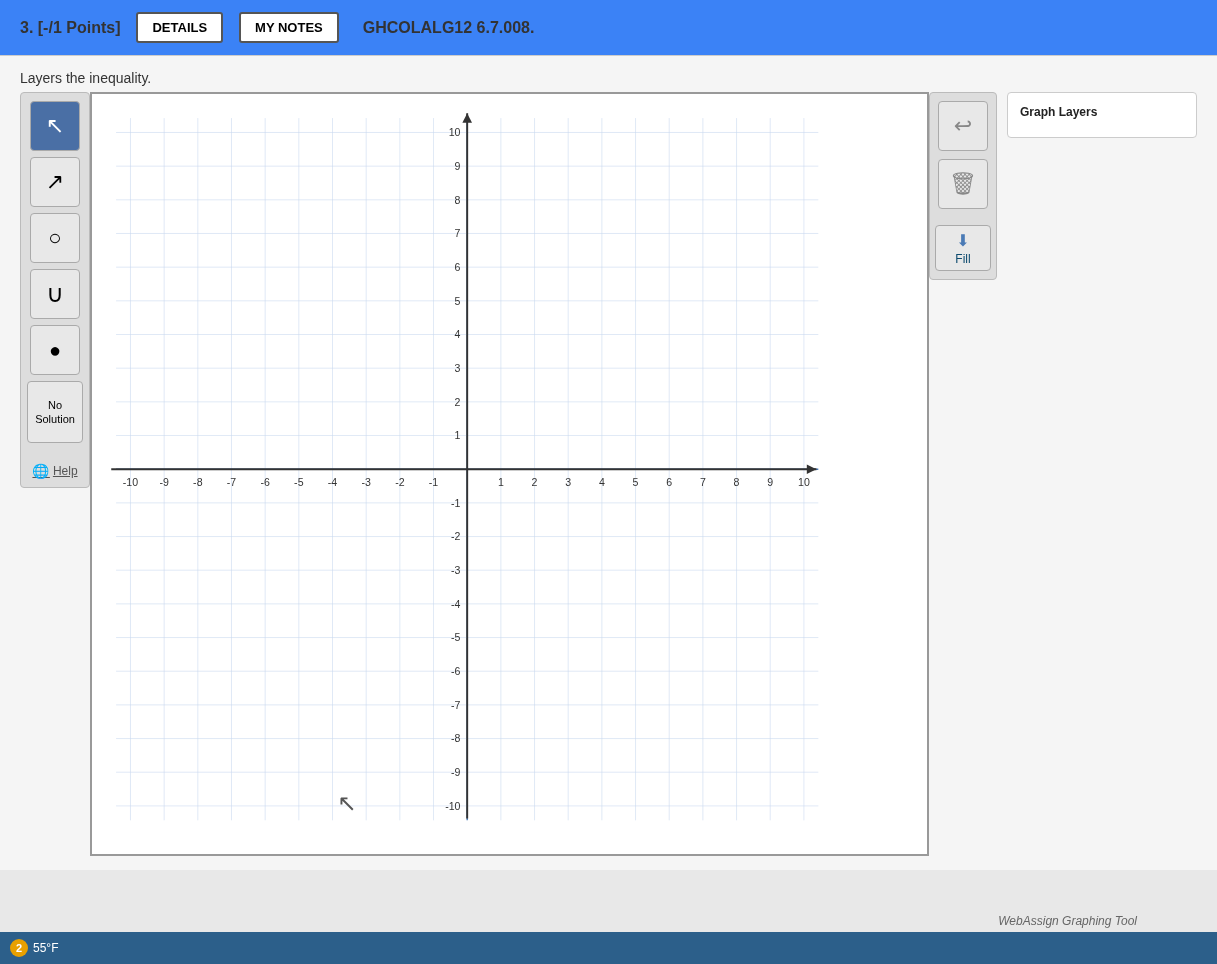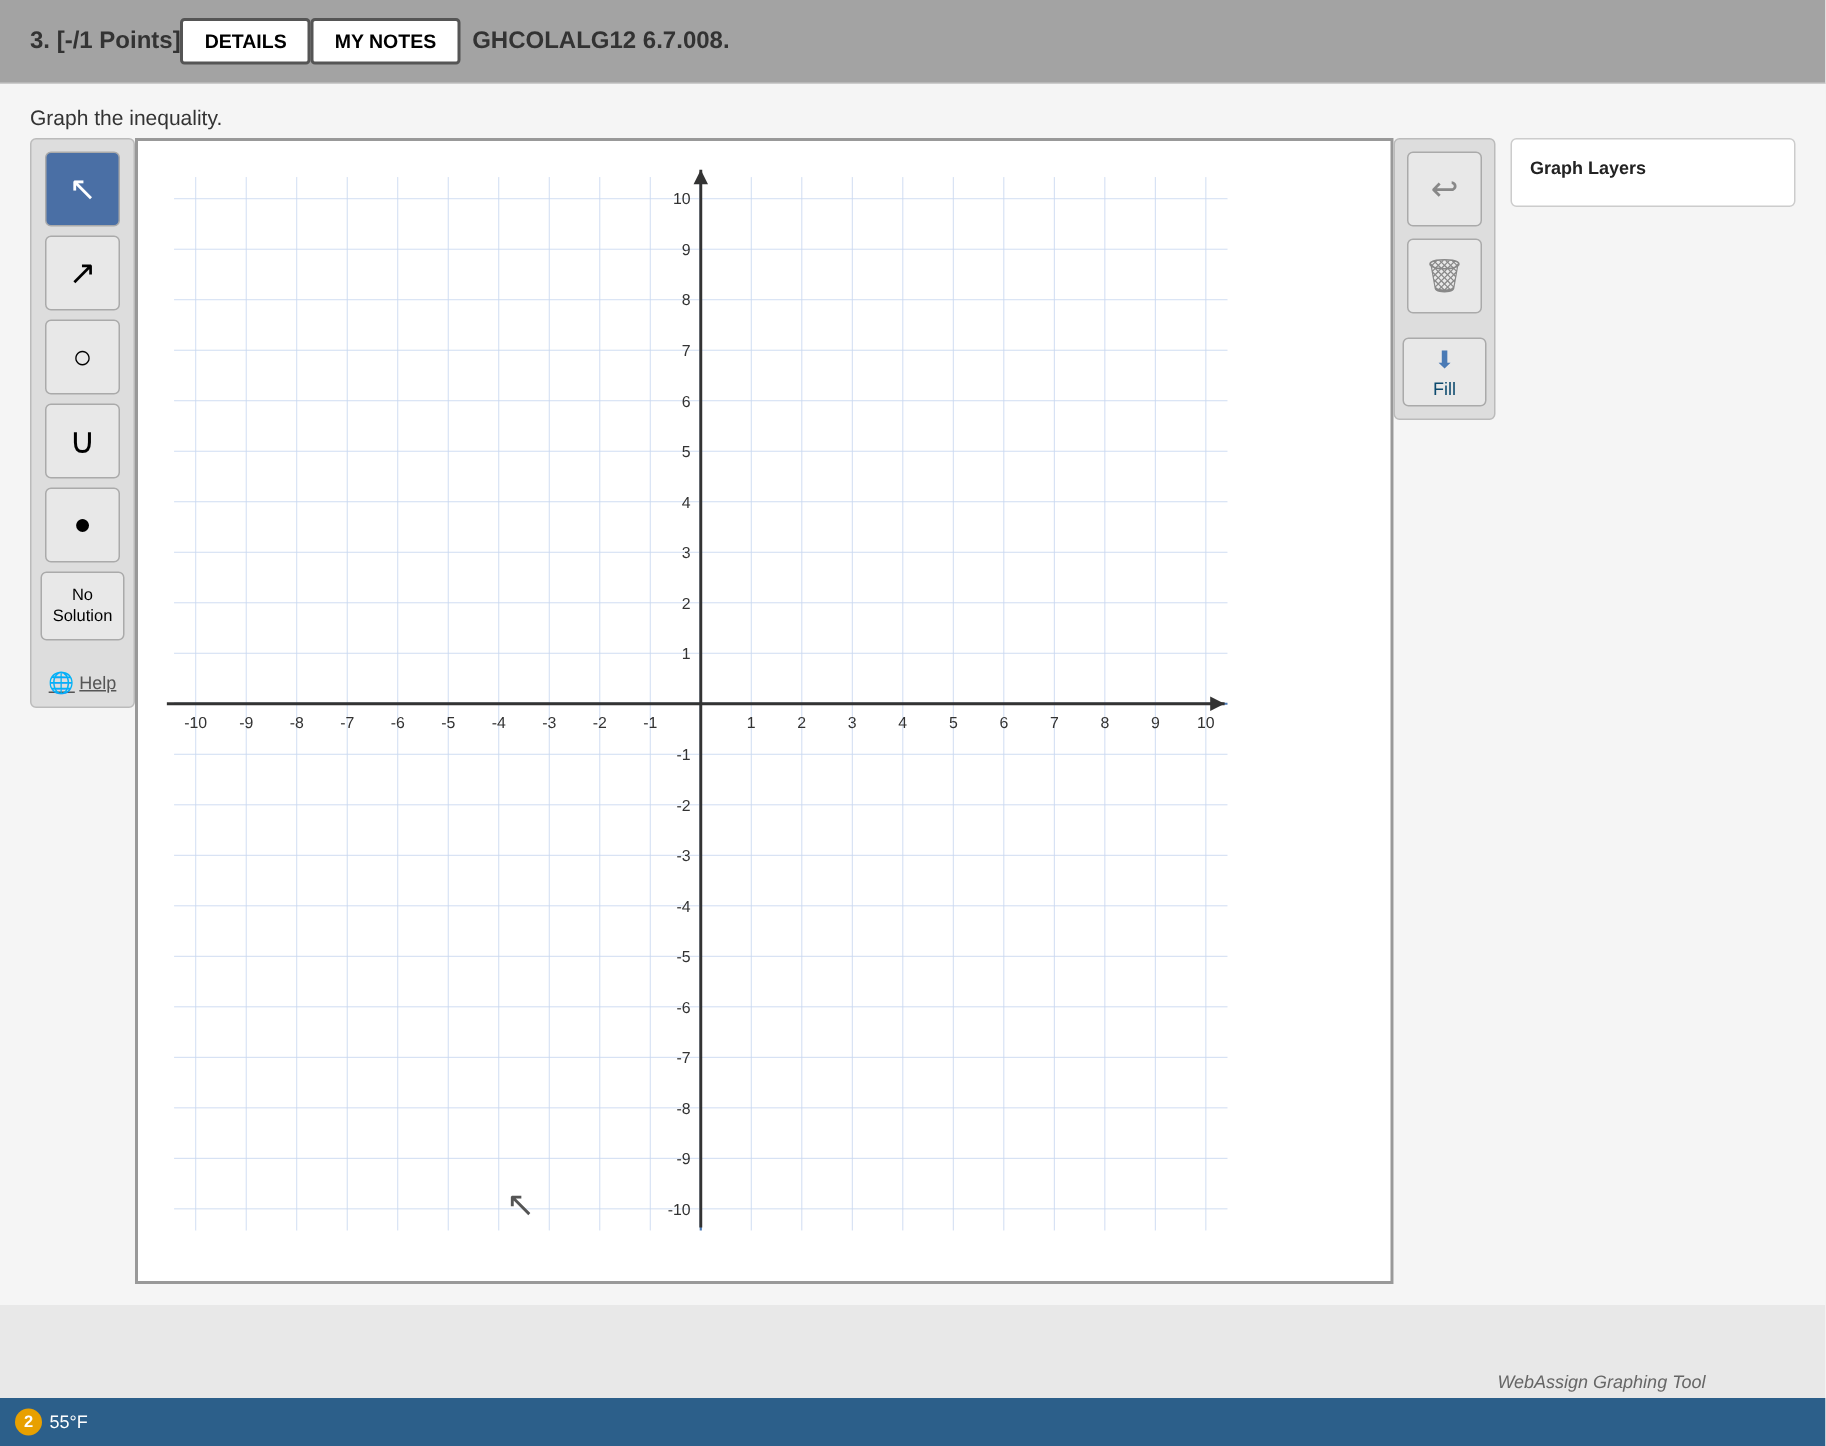--- a/index.html
+++ b/index.html
@@ -7,24 +7,25 @@
       font-family: Arial, sans-serif;
       background: #e8e8e8;
       width: 1217px;
       height: 964px;
       overflow: hidden;
       position: relative;
     }
 
     
     .header {
-      background: #a3a3a3;
+      background: #3b82f6;
       padding: 12px 20px;
       display: flex;
       align-items: center;
+      gap: 16px;
       border-bottom: 1px solid #ccc;
     }
     .problem-num {
       font-size: 16px;
       font-weight: bold;
       color: #333;
     }
     .btn-header {
       border: 2px solid #555;
       background: white;
@@ -88,21 +89,21 @@
       align-items: center;
       justify-content: center;
       font-size: 22px;
     }
     .tool-btn.active {
       background: #4a6fa5;
       color: white;
     }
     .tool-btn-no-solution {
       width: 56px;
-      height: 46px;
+      height: 62px;
       background: #e8e8e8;
       border: 1px solid #aaa;
       border-radius: 4px;
       cursor: pointer;
       font-size: 11px;
       text-align: center;
       line-height: 1.3;
       display: flex;
       align-items: center;
       justify-content: center;
@@ -246,21 +247,21 @@
 <body>
 
 <div class="header">
   <span class="problem-num">3. [-/1 Points]</span>
   <button class="btn-header">DETAILS</button>
   <button class="btn-header">MY NOTES</button>
   <span class="problem-code">GHCOLALG12 6.7.008.</span>
 </div>
 
 <div class="main-content">
-  <div class="instruction-text">Graph the inequality.</div>
+  <div class="instruction-text">Layers the inequality.</div>
 
   <div class="graph-area">
 
     <div class="left-toolbar">
       <button class="tool-btn active" title="Pointer">↖</button>
       <button class="tool-btn" title="Move">↗</button>
       <button class="tool-btn" title="Circle">○</button>
       <button class="tool-btn" title="Parabola" style="font-size:24px;">∪</button>
       <button class="tool-btn" title="Point" style="font-size:20px;">●</button>
       <button class="tool-btn-no-solution">

